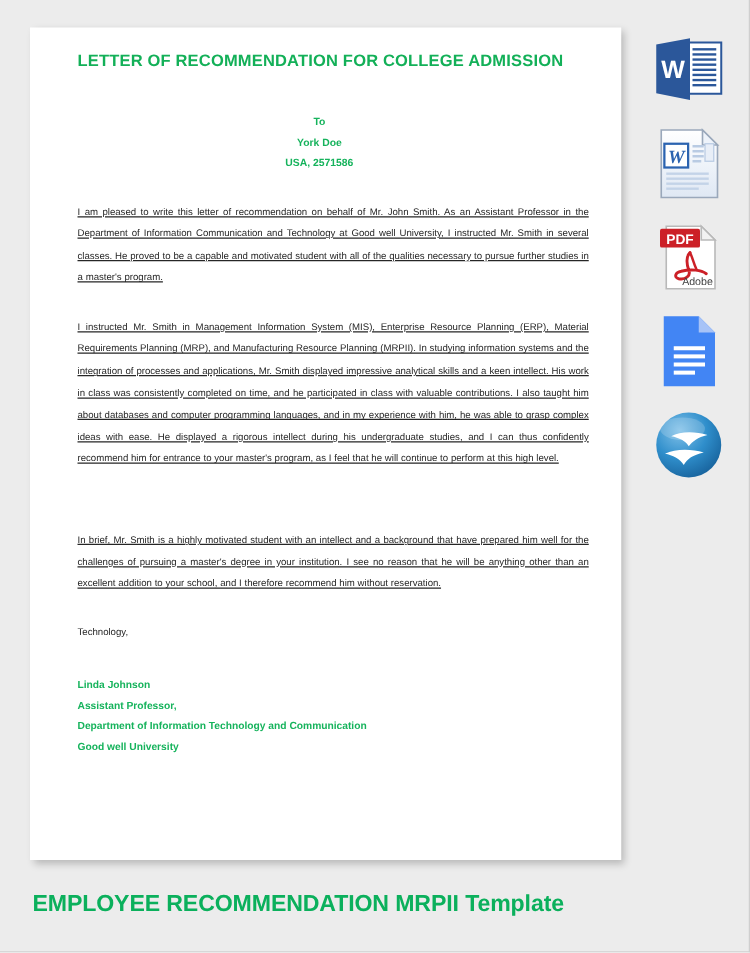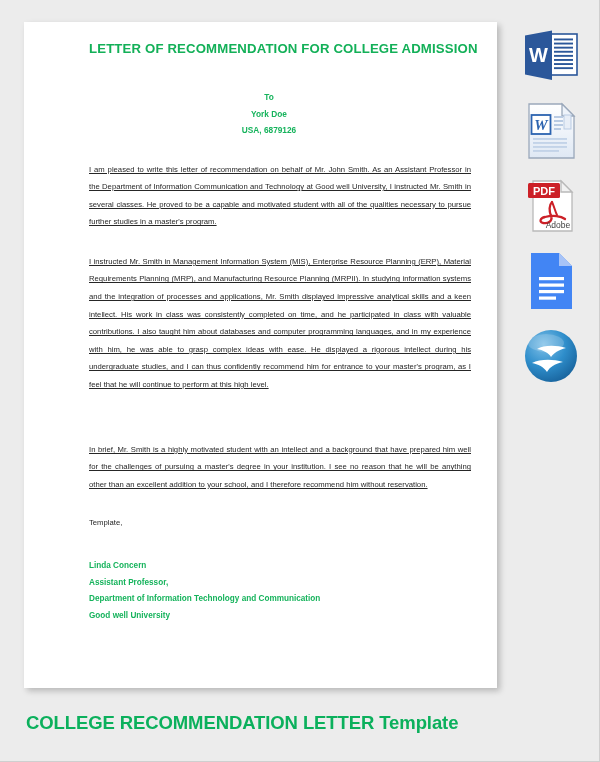--- a/index.html
+++ b/index.html
@@ -30,21 +30,20 @@
     top: 22px;
     width: 473px;
     height: 666px;
     background: #ffffff;
     box-shadow: 3px 3px 6px rgba(0,0,0,0.22);
     box-sizing: border-box;
     overflow: hidden;
   }
   .doc-inner {
     padding: 19px 24px 0 16px;
-    margin-left: 27px;
   }
   #doc-title {
     color: #13b058;
     font-size: 13.2px;
     font-weight: bold;
     letter-spacing: 0.15px;
     margin: 0 0 0 22px;
     white-space: nowrap;
   }
 
@@ -137,46 +136,46 @@
 <div id="page">
 
   <div id="doc-sheet">
     <div class="doc-inner">
 
       <div id="doc-title">LETTER OF RECOMMENDATION FOR COLLEGE ADMISSION</div>
 
       <div id="address-block">
         <div>To</div>
         <div>York Doe</div>
-        <div>USA, 6879126</div>
+        <div>USA, 2571586</div>
       </div>
 
 
       <div id="letter-body">
         <div class="gap-1"></div>
         <p class="body-para">I am pleased to write this letter of recommendation on behalf of Mr. John Smith. As an Assistant Professor in the Department of Information Communication and Technology at Good well University, I instructed Mr. Smith in several classes. He proved to be a capable and motivated student with all of the qualities necessary to pursue further studies in a master's program.</p>
         <div class="gap-2"></div>
         <p class="body-para">I instructed Mr. Smith in Management Information System (MIS), Enterprise Resource Planning (ERP), Material Requirements Planning (MRP), and Manufacturing Resource Planning (MRPII). In studying information systems and the integration of processes and applications, Mr. Smith displayed impressive analytical skills and a keen intellect. His work in class was consistently completed on time, and he participated in class with valuable contributions. I also taught him about databases and computer programming languages, and in my experience with him, he was able to grasp complex ideas with ease. He displayed a rigorous intellect during his undergraduate studies, and I can thus confidently recommend him for entrance to your master's program, as I feel that he will continue to perform at this high level.</p>
         <div class="gap-3"></div>
         <p class="body-para">In brief, Mr. Smith is a highly motivated student with an intellect and a background that have prepared him well for the challenges of pursuing a master's degree in your institution. I see no reason that he will be anything other than an excellent addition to your school, and I therefore recommend him without reservation.</p>
       </div>
 
-      <div id="closing">Template,</div>
+      <div id="closing">Technology,</div>
 
       <div id="signature-block">
-        <div>Linda Concern</div>
+        <div>Linda Johnson</div>
         <div>Assistant Professor,</div>
         <div>Department of Information Technology and Communication</div>
         <div>Good well University</div>
       </div>
 
     </div>
   </div>
 
-  <div id="caption">COLLEGE RECOMMENDATION LETTER Template</div>
+  <div id="caption">EMPLOYEE RECOMMENDATION MRPII Template</div>
 
   <div id="icon-rail">
 
     <div class="icon-slot" title="Microsoft Word">
       <svg width="57" height="54" viewBox="0 0 57 54" aria-hidden="true">
 
         <rect x="27" y="5" width="27" height="41" fill="#ffffff" stroke="#2b579a" stroke-width="1.6"></rect>
         <g fill="#2b579a">
           <rect x="31" y="9.5" width="19" height="1.9"></rect>
           <rect x="31" y="13.6" width="19" height="1.9"></rect>

